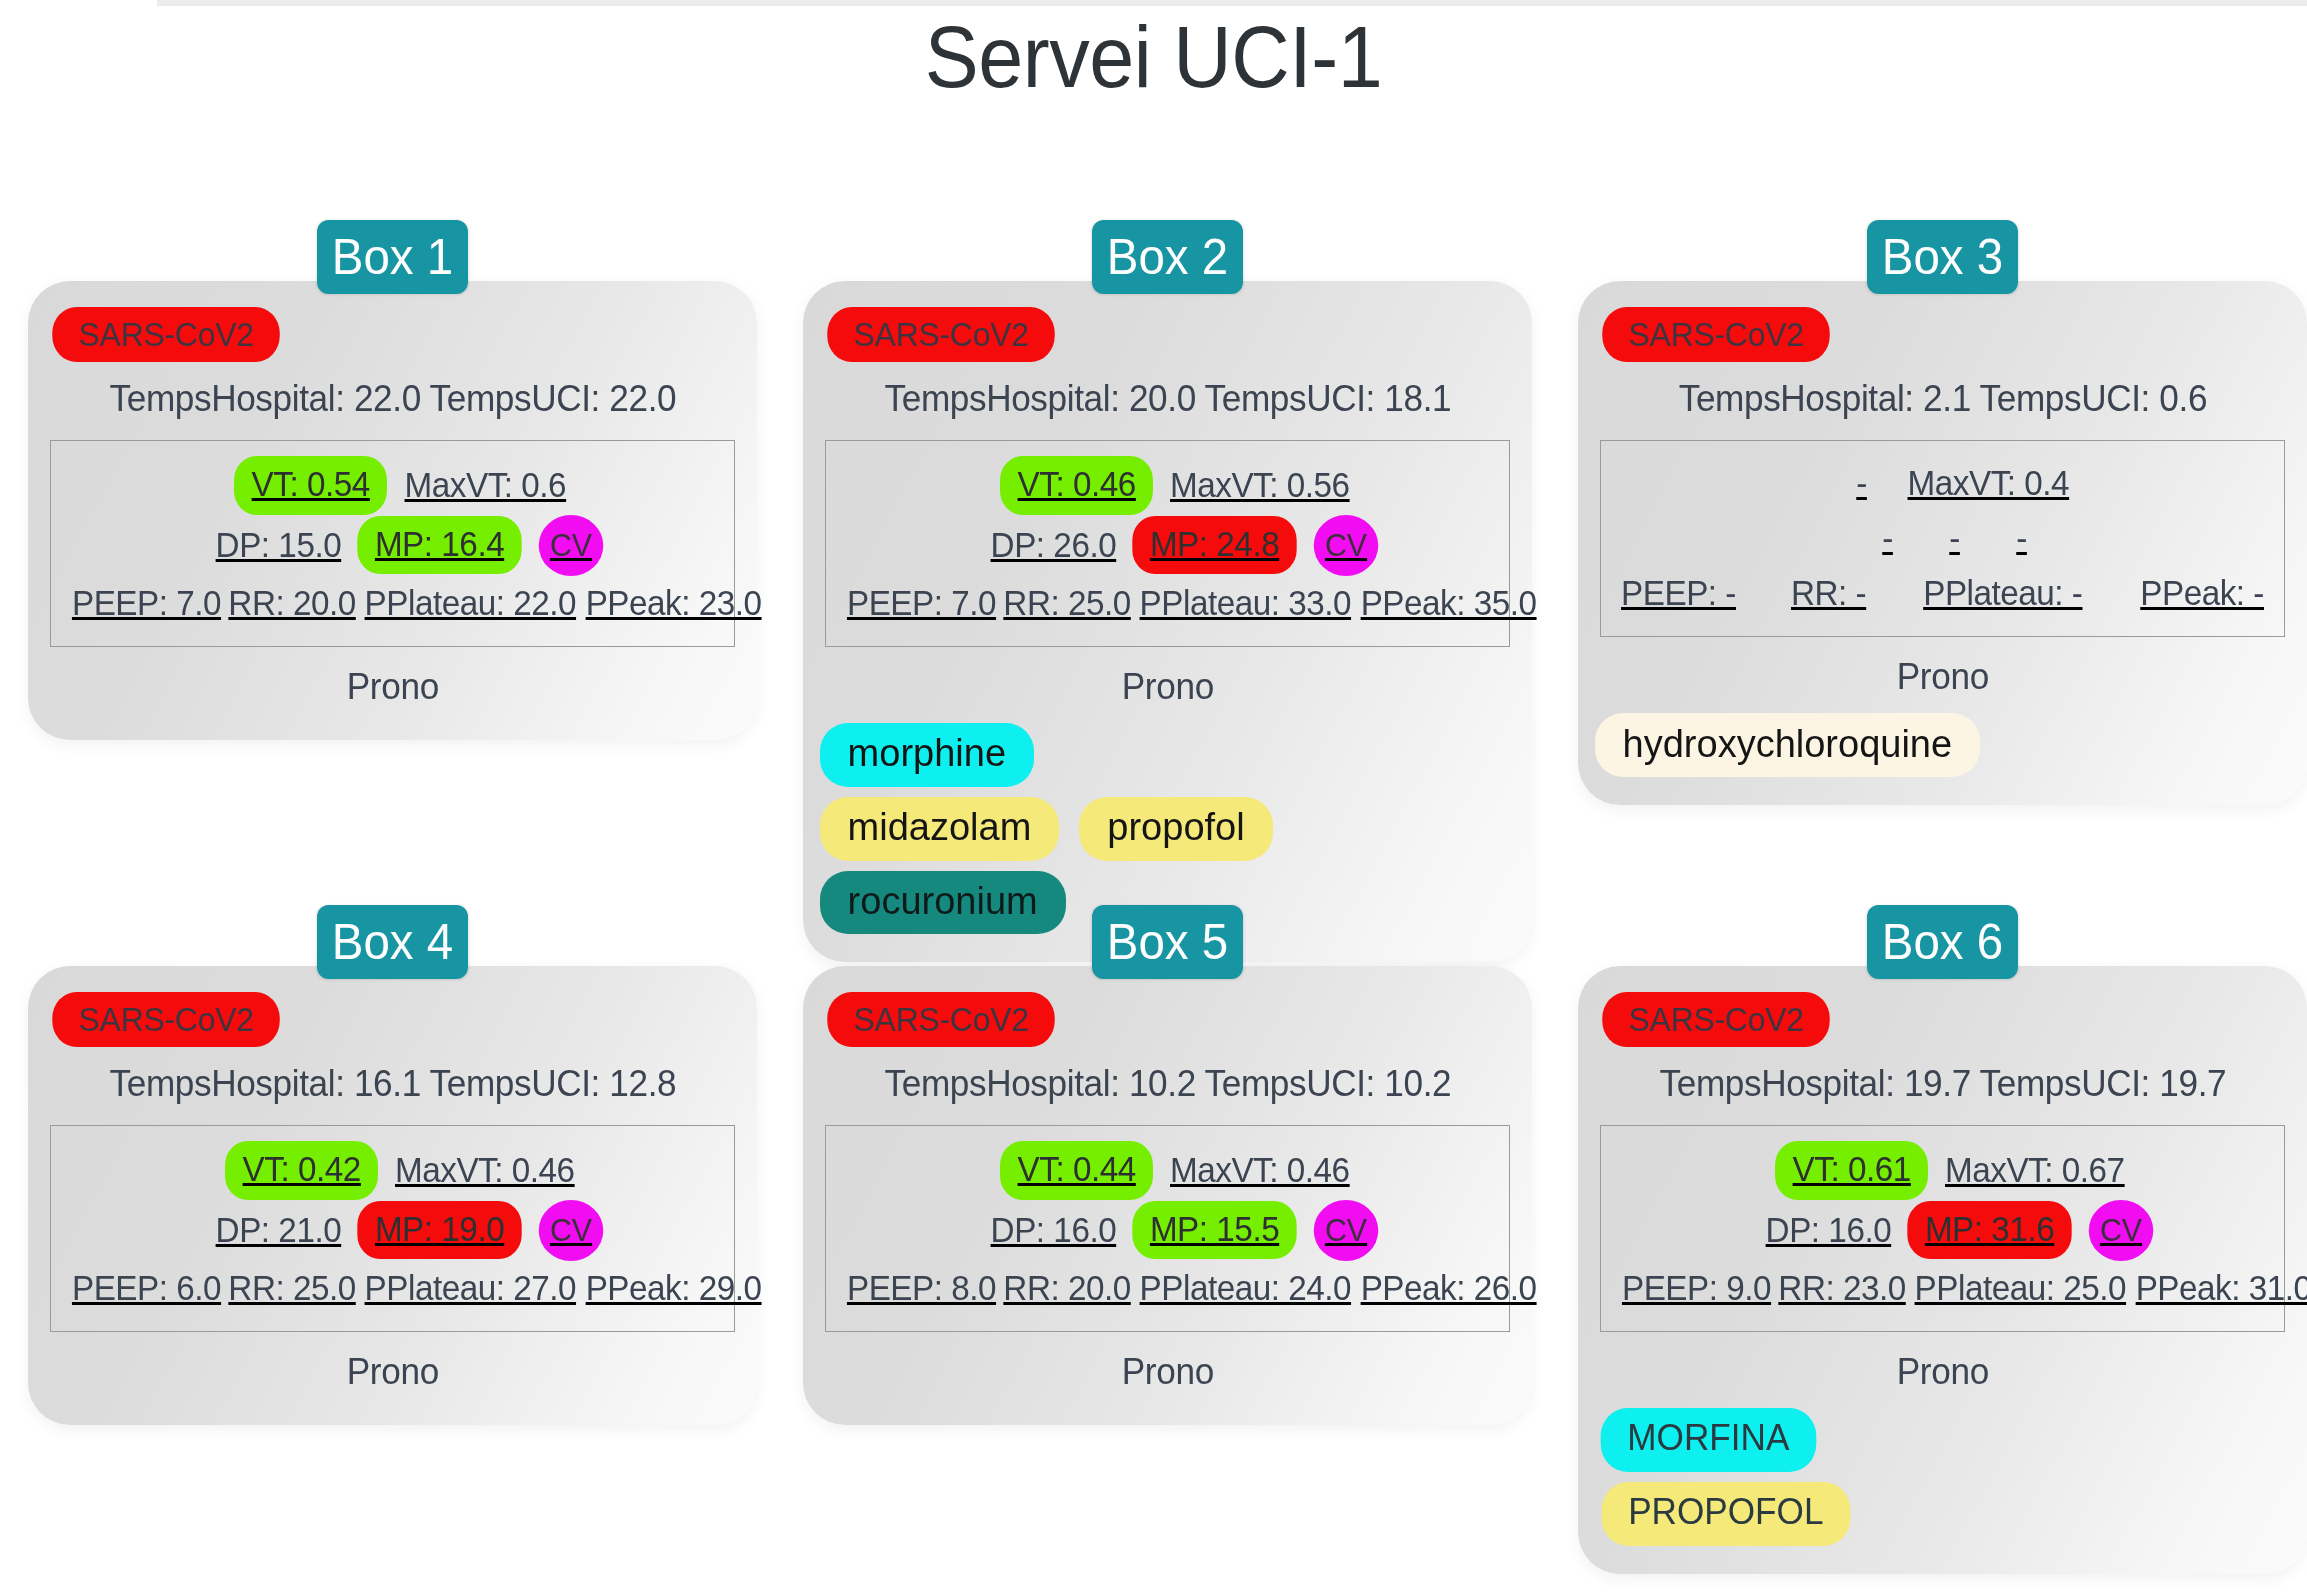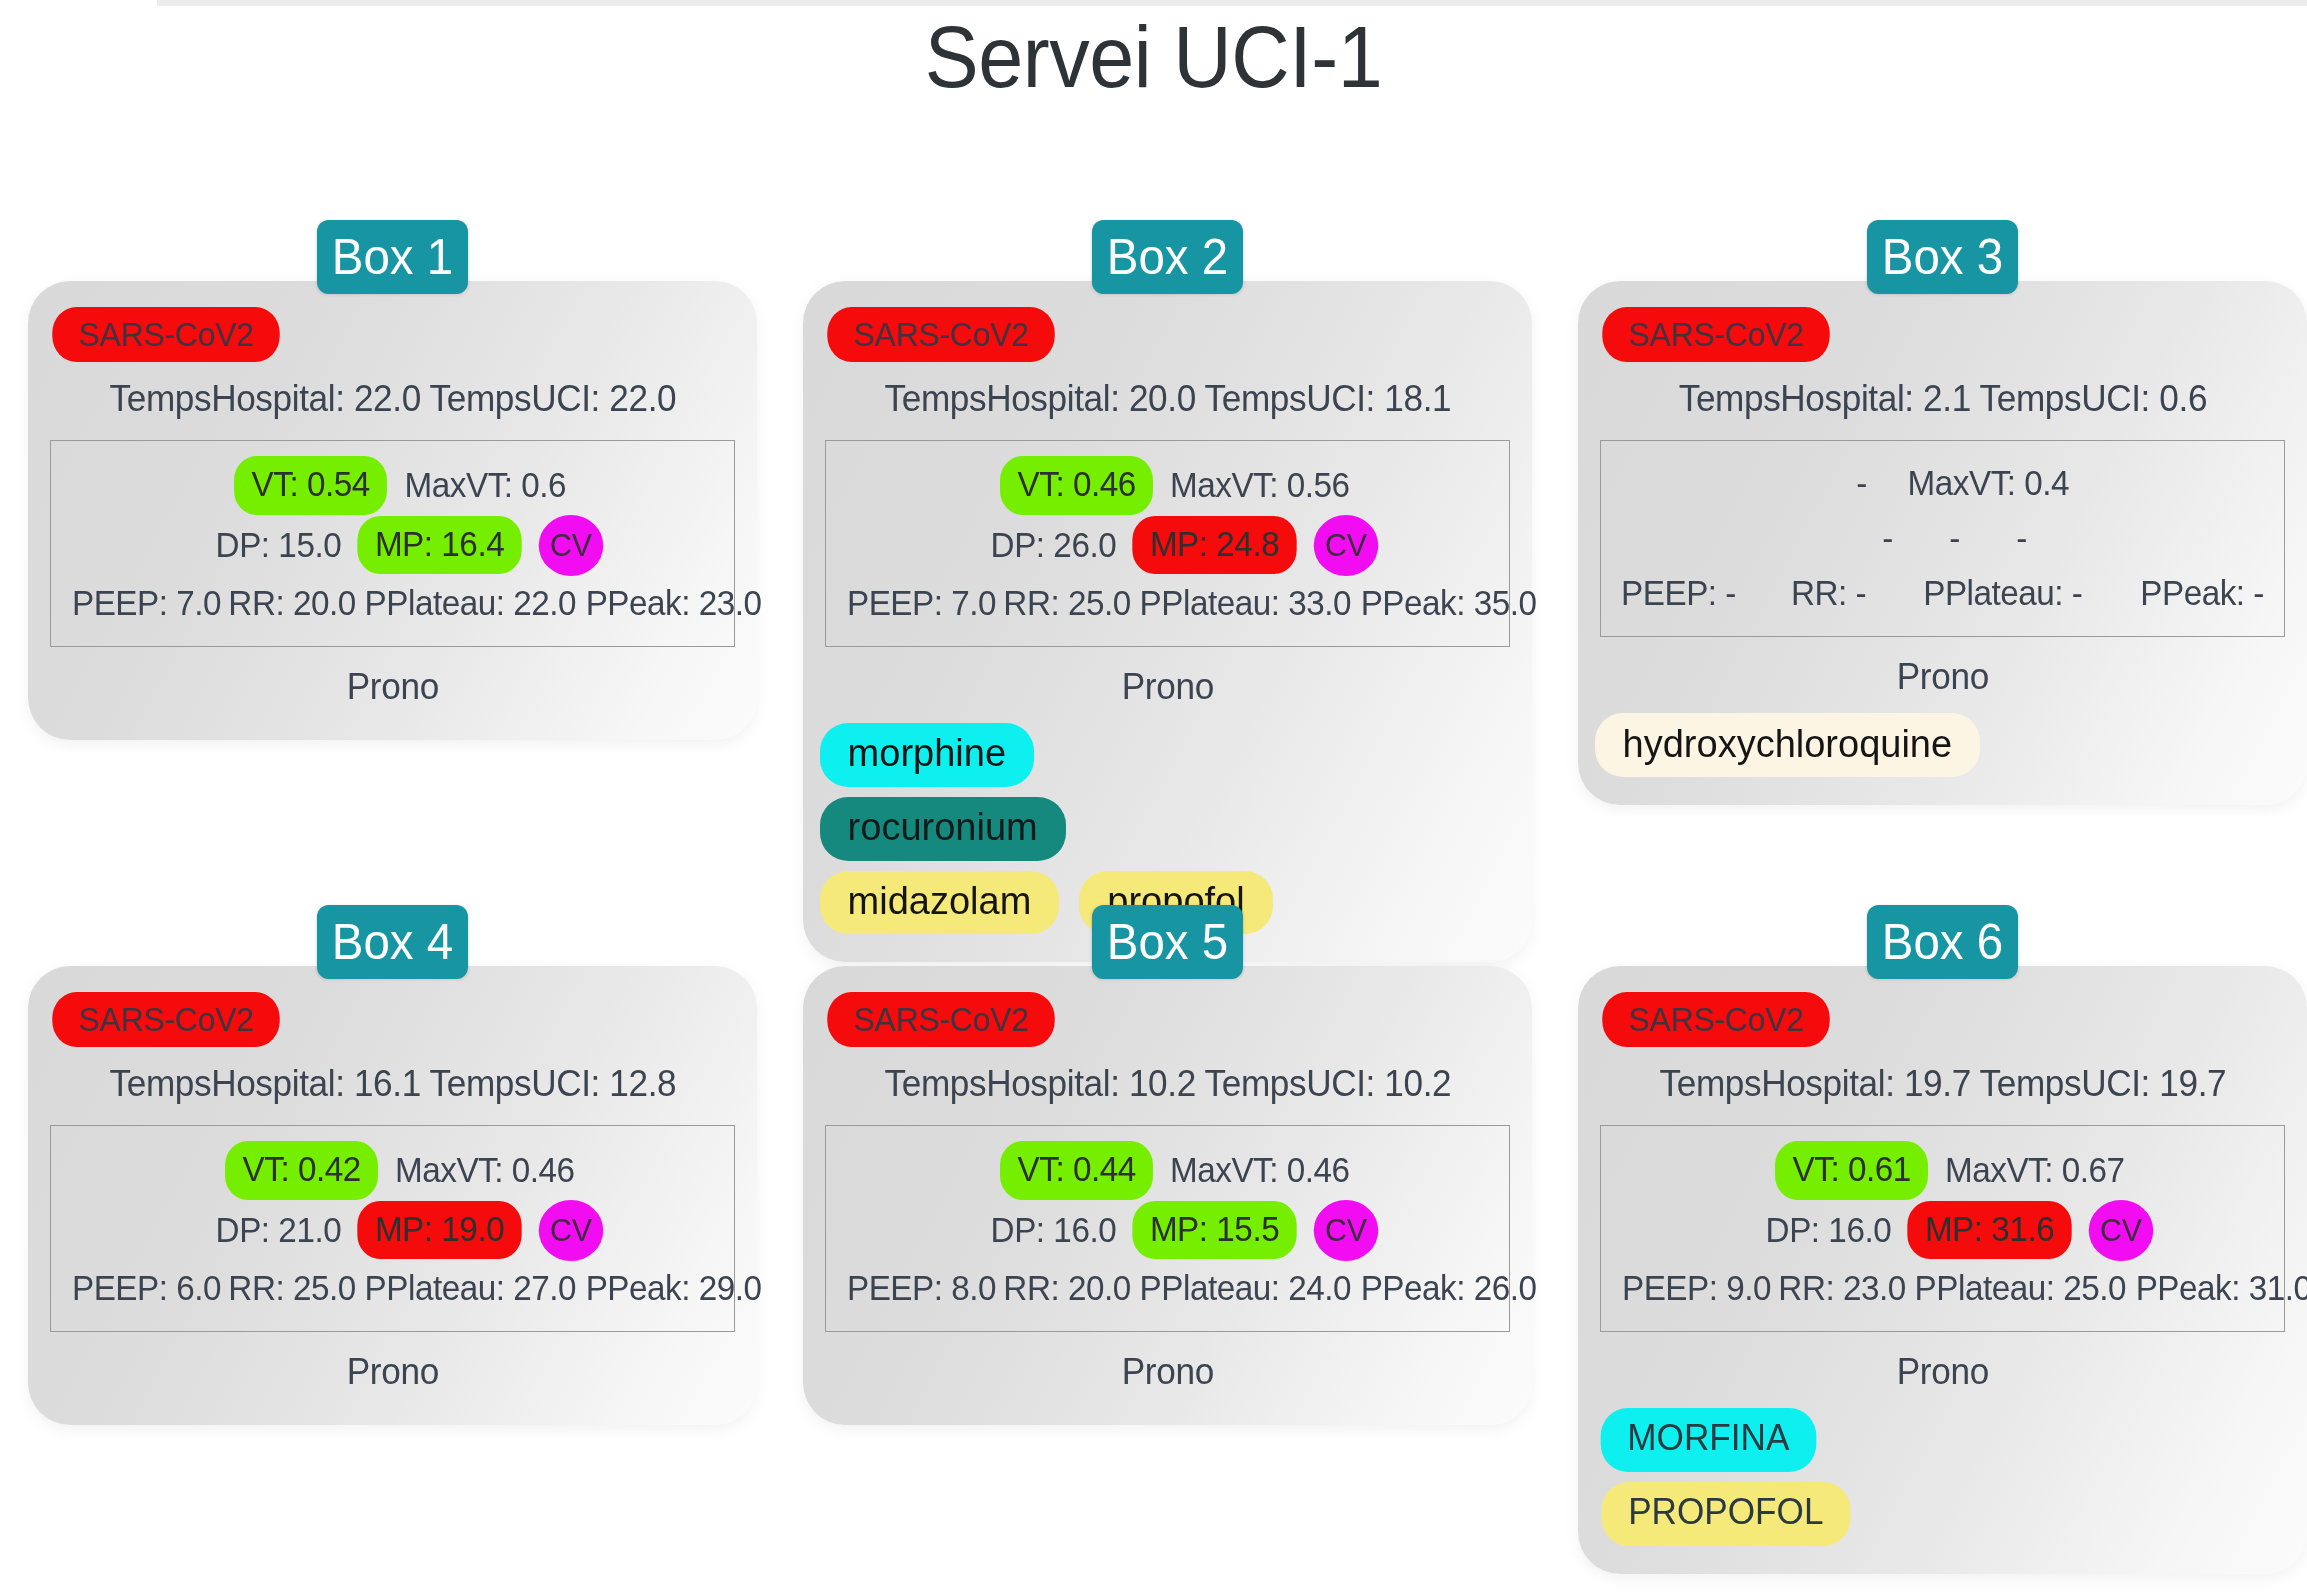--- a/index.html
+++ b/index.html
@@ -104,20 +104,21 @@
     letter-spacing: -0.4px;
     white-space: nowrap;
   }
 
   
   .vent-frame {
     border: 1.8px solid #9a9a9a;
     background: transparent;
     padding: 14.8px 9.2px 16.6px 9.2px;
     margin: 0 5.5px;
+    text-decoration: underline;
   }
 
   .vrow {
     display: flex;
     justify-content: center;
     align-items: center;
     min-height: 55px;
   }
   .vrow.r-vt { padding-left: 24px; }
   .vrow.r-dp { padding-left: 24px; }
@@ -263,25 +264,25 @@
             <span class="vtxt">PPlateau: 33.0</span>
             <span class="vtxt">PPeak: 35.0</span>
           </div>
         </div>
         <div class="prono">Prono</div>
         <div class="meds">
           <div class="med-row">
             <span class="med cyan">morphine</span>
           </div>
           <div class="med-row">
-            <span class="med teal">rocuronium</span>
-          </div>
-          <div class="med-row">
             <span class="med yellow">midazolam</span>
             <span class="med yellow">propofol</span>
+          </div>
+          <div class="med-row">
+            <span class="med teal">rocuronium</span>
           </div>
         </div>
       </div>
     </div>
     <div class="cell c2 r0">
       <div class="box-tag">Box 3</div>
       <div class="card">
         <div class="dx-row">
           <span class="dx-pill">SARS-CoV2</span>
         </div>

